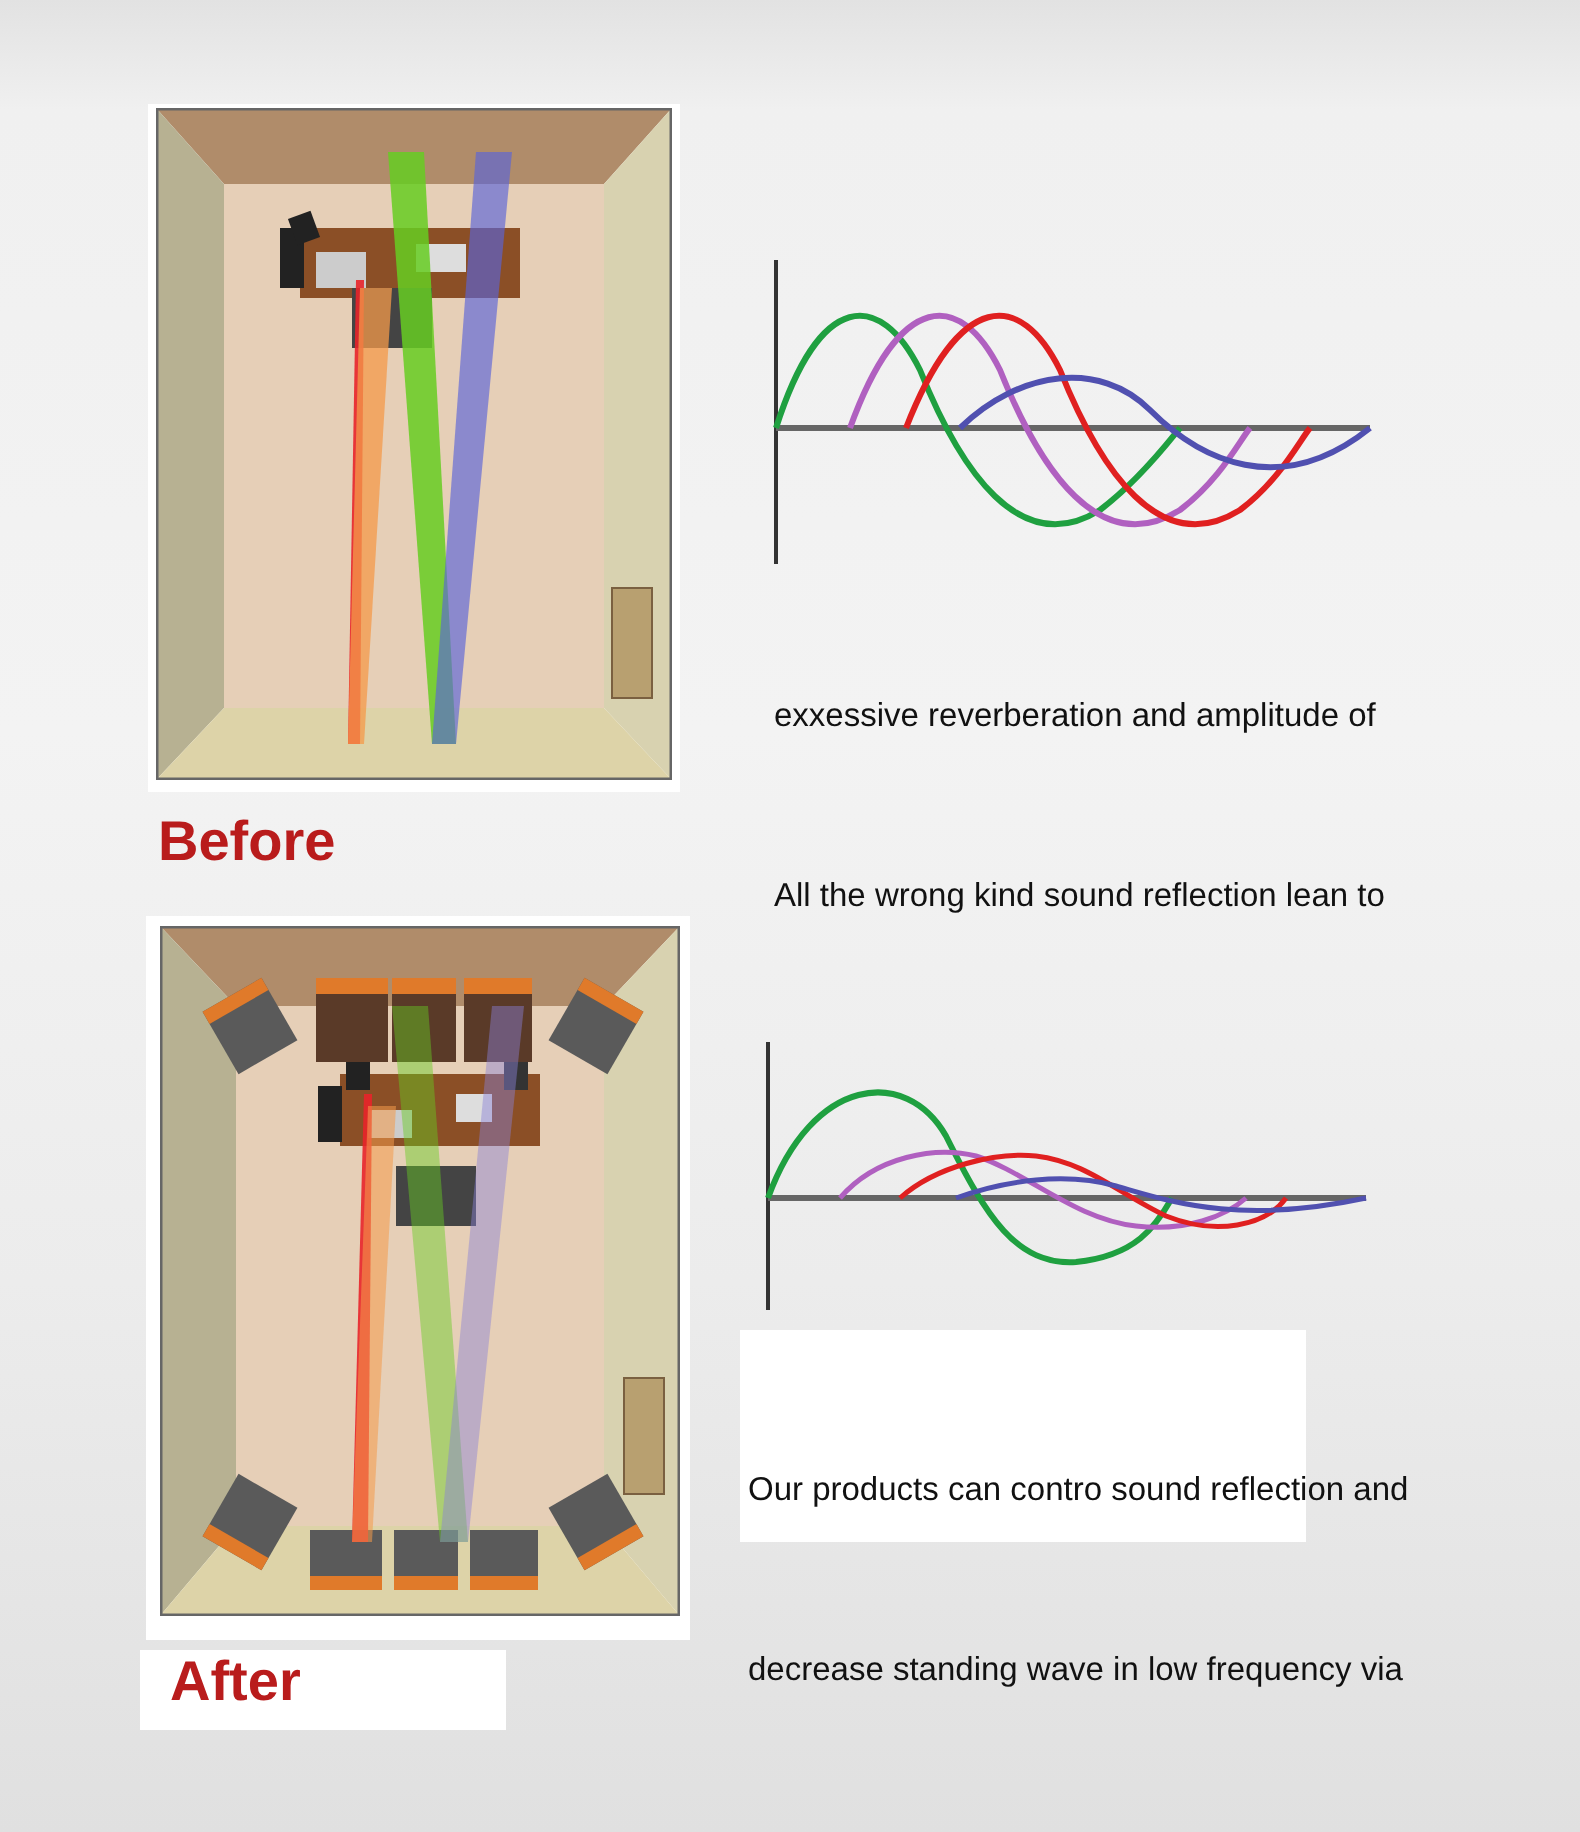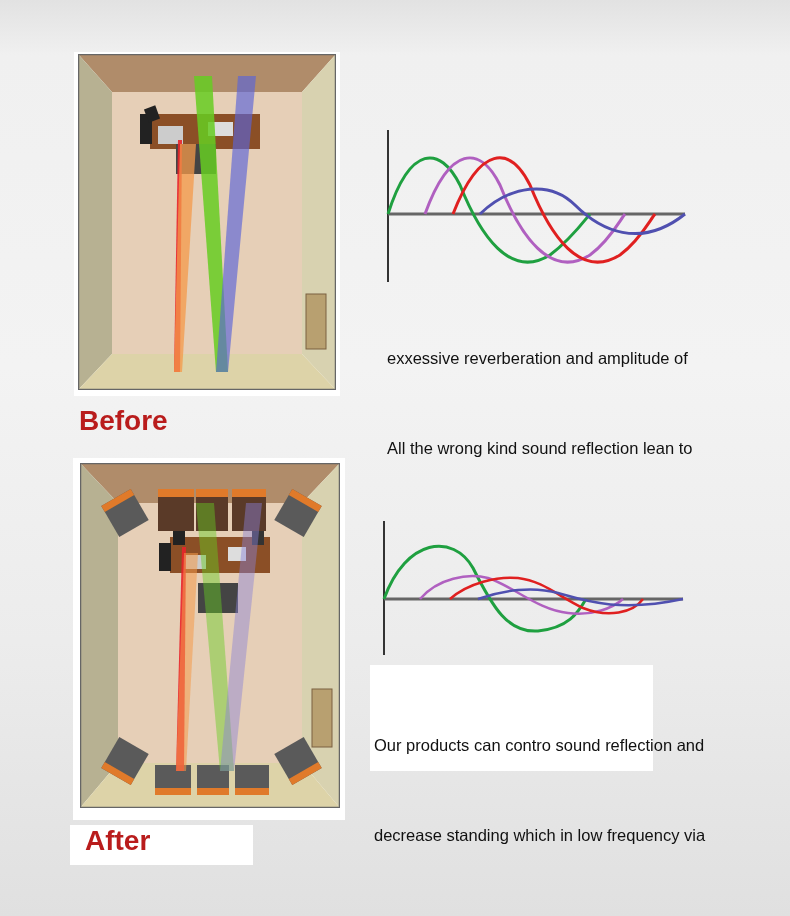--- a/index.html
+++ b/index.html
@@ -121,16 +121,16 @@
   <line x1="6" y1="81" x2="305" y2="81" stroke="#666" stroke-width="3"></line>
   <path d="M6,81 C28,20 75,15 95,50 C115,90 130,115 160,113 C190,110 200,95 208,81" fill="none" stroke="#1fa040" stroke-width="3"></path>
   <path d="M42,81 C60,60 90,55 110,60 C135,68 160,92 190,95 C215,98 235,90 245,81" fill="none" stroke="#b060c0" stroke-width="2.5"></path>
   <path d="M72,81 C90,65 120,58 140,60 C165,63 180,78 205,90 C230,100 255,95 265,81" fill="none" stroke="#e02020" stroke-width="2.5"></path>
   <path d="M100,81 C125,72 155,68 180,75 C205,82 240,95 305,81" fill="none" stroke="#5050b0" stroke-width="2.5"></path>
 </svg>
 
 <div class="panel" style="left:370px;top:665px;width:283px;height:106px;"></div>
 <div class="desc" style="left:374px;top:670px;">
   <div>Our products can contro sound reflection and</div>
-  <div>decrease standing which in low frequency via</div>
+  <div>decrease standing wave in low frequency via</div>
   <div>acoustic treatment, improving acoustic enviroment</div>
   
 </div>
 
 </body></html>

